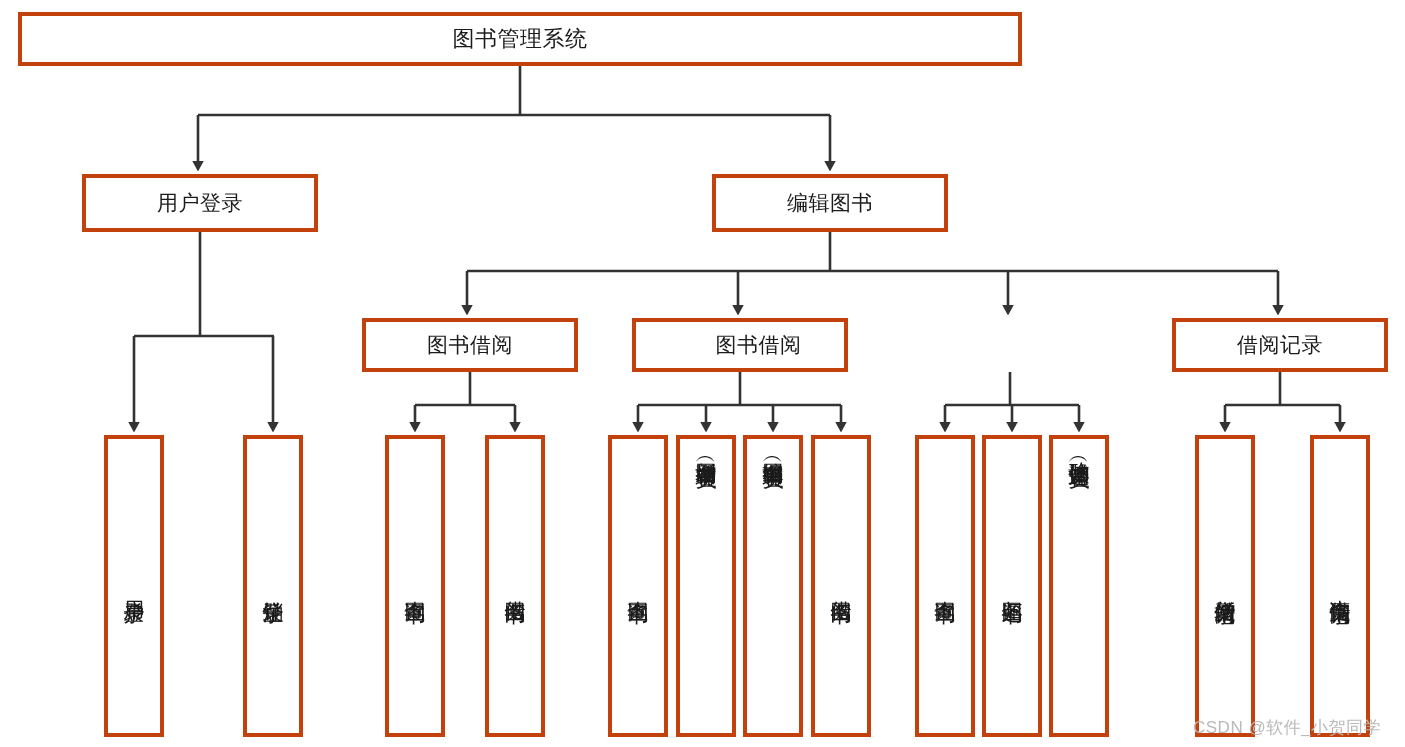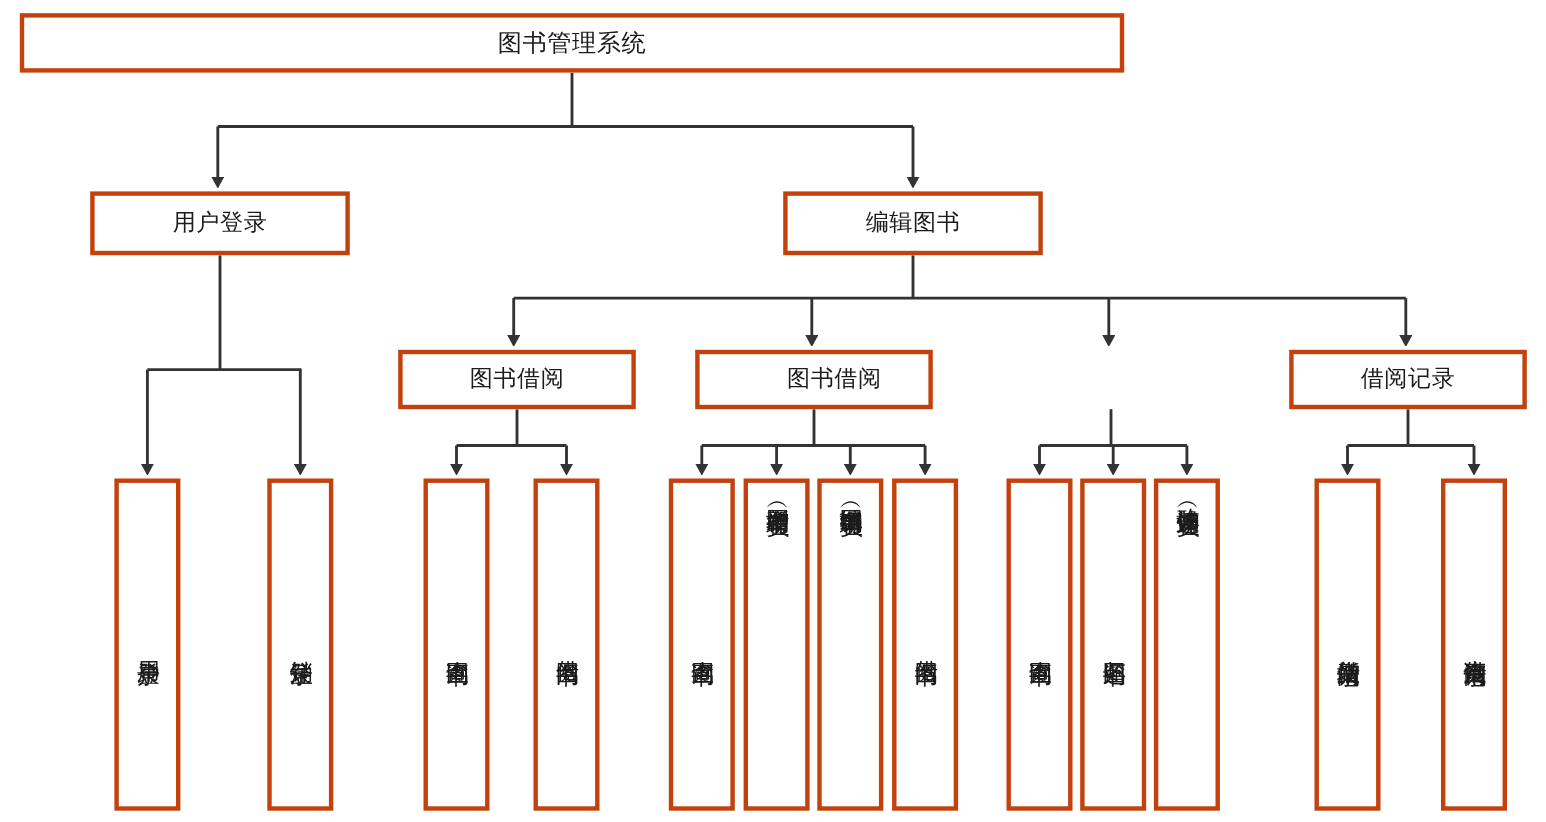--- a/index.html
+++ b/index.html
@@ -185,14 +185,15 @@
     <span class="lbl">确认归还（管理员）</span>
   </div>
 
   <div class="node vert centered" style="left:1195px;top:435px;width:60px;height:302px;">
     <span class="lbl">新增借阅记录</span>
   </div>
   <div class="node vert centered" style="left:1310px;top:435px;width:60px;height:302px;">
     <span class="lbl">查询借阅记录</span>
   </div>
 
+  <div class="watermark" style="left:1193px;top:716px;">CSDN @软件_小贺同学</div>
 
 </div>
 
 </body></html>

